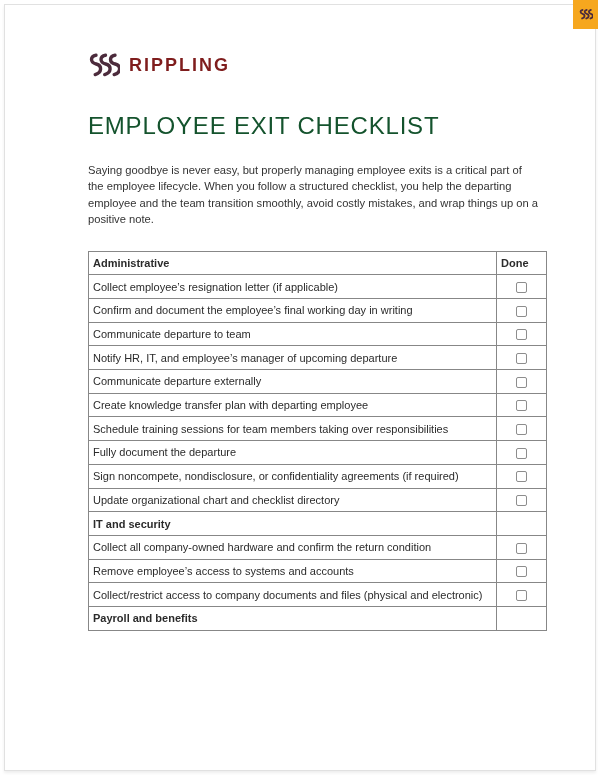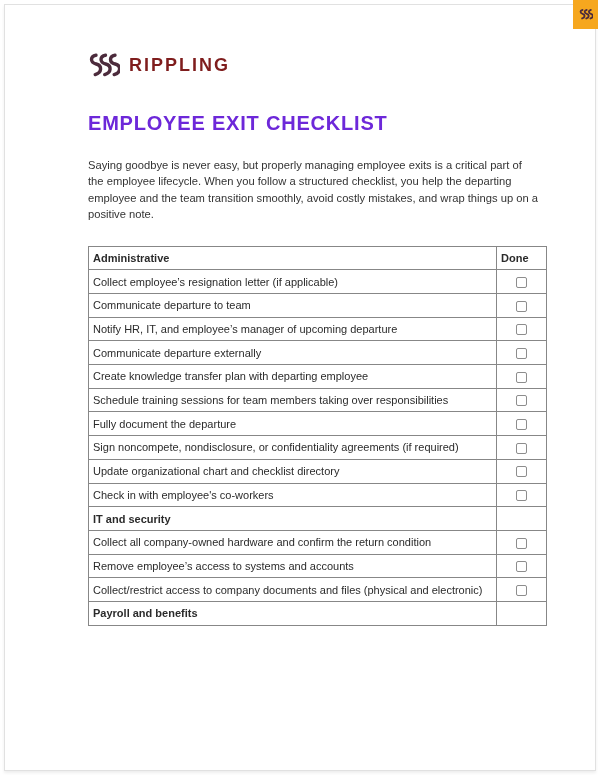--- a/index.html
+++ b/index.html
@@ -39,24 +39,24 @@
     height: 26px;
   }
   .logo-text {
     font-size: 18px;
     font-weight: 700;
     letter-spacing: 2px;
     color: #7f1d1d;
   }
   .doc-title {
     margin-top: 34px;
-    font-size: 20px;
-    font-weight: 700;
+    font-size: 24px;
+    font-weight: 400;
     letter-spacing: 0.8px;
-    color: #6d28d9;
+    color: #14532d;
   }
   .intro {
     margin-top: 22px;
     width: 452px;
     font-size: 11.2px;
     line-height: 16.4px;
     color: #333333;
   }
   table.checklist {
     margin-top: 23px;
@@ -116,20 +116,24 @@
       <tbody id="checklist-body">
           <tr>
             <td class="task-cell section-cell">Administrative</td>
             <td class="done-cell done-head">Done</td>
           </tr>
           <tr>
             <td class="task-cell">Collect employee’s resignation letter (if applicable)</td>
             <td class="done-cell"><span class="cbx"></span></td>
           </tr>
           <tr>
+            <td class="task-cell">Confirm and document the employee’s final working day in writing</td>
+            <td class="done-cell"><span class="cbx"></span></td>
+          </tr>
+          <tr>
             <td class="task-cell">Communicate departure to team</td>
             <td class="done-cell"><span class="cbx"></span></td>
           </tr>
           <tr>
             <td class="task-cell">Notify HR, IT, and employee’s manager of upcoming departure</td>
             <td class="done-cell"><span class="cbx"></span></td>
           </tr>
           <tr>
             <td class="task-cell">Communicate departure externally</td>
             <td class="done-cell"><span class="cbx"></span></td>
@@ -145,24 +149,20 @@
           <tr>
             <td class="task-cell">Fully document the departure</td>
             <td class="done-cell"><span class="cbx"></span></td>
           </tr>
           <tr>
             <td class="task-cell">Sign noncompete, nondisclosure, or confidentiality agreements (if required)</td>
             <td class="done-cell"><span class="cbx"></span></td>
           </tr>
           <tr>
             <td class="task-cell">Update organizational chart and checklist directory</td>
-            <td class="done-cell"><span class="cbx"></span></td>
-          </tr>
-          <tr>
-            <td class="task-cell">Check in with employee's co-workers</td>
             <td class="done-cell"><span class="cbx"></span></td>
           </tr>
           <tr>
             <td class="task-cell section-cell">IT and security</td>
             <td class="done-cell"></td>
           </tr>
           <tr>
             <td class="task-cell">Collect all company-owned hardware and confirm the return condition</td>
             <td class="done-cell"><span class="cbx"></span></td>
           </tr>

